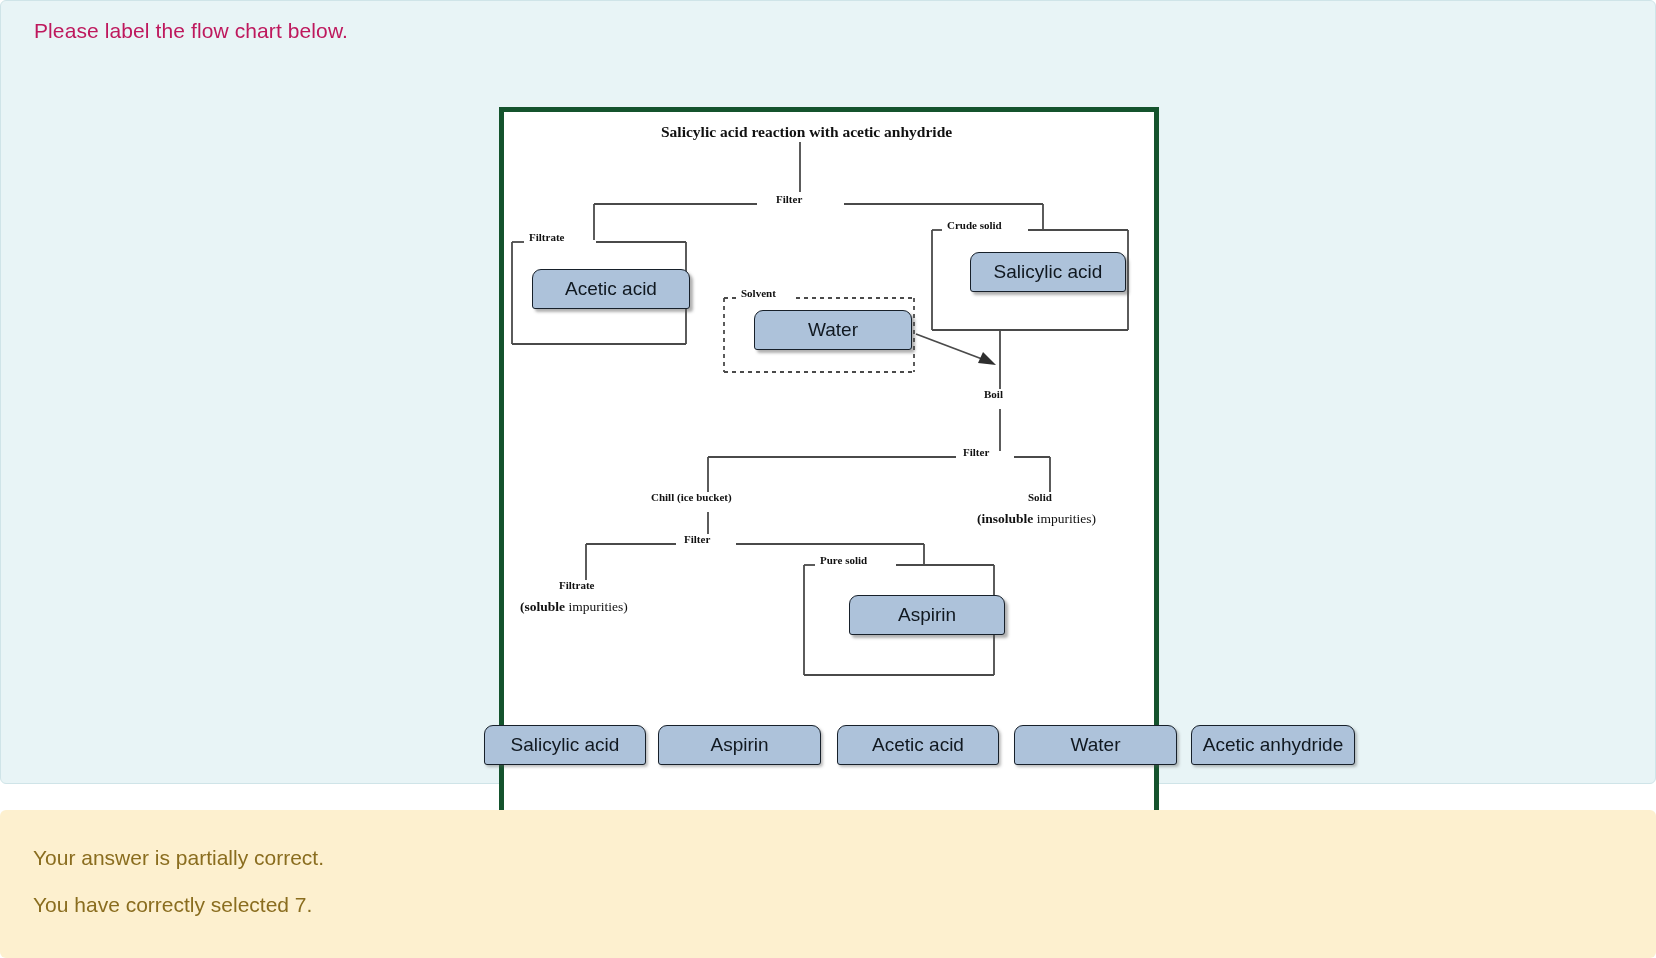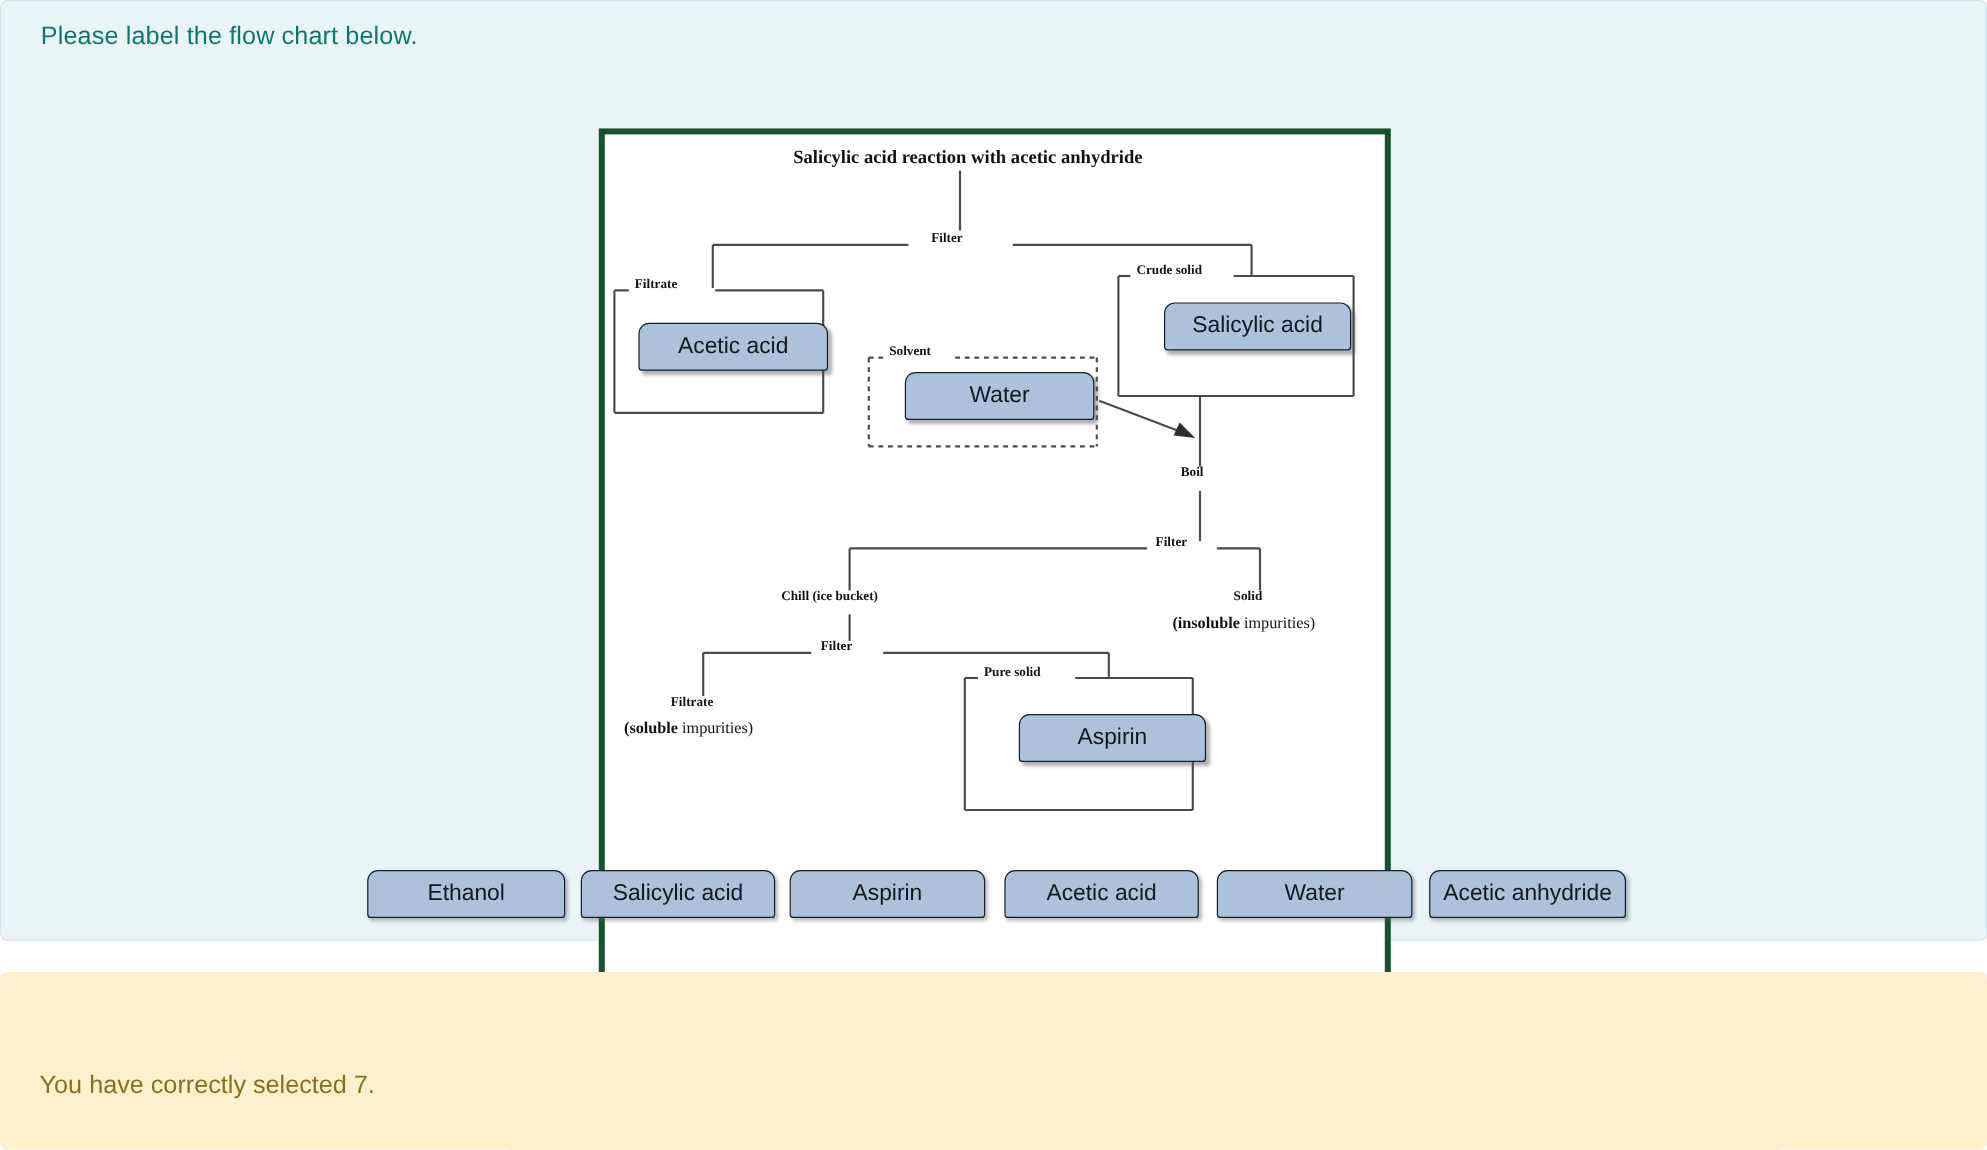--- a/index.html
+++ b/index.html
@@ -11,21 +11,21 @@
   }
   .question-card{
     position:absolute;left:0;top:0;width:1656px;height:784px;
     background:#e8f4f6;
     border:1px solid #cfe4e8;
     border-radius:6px;
     box-sizing:border-box;
   }
   .prompt{
     position:absolute;left:33px;top:18px;
-    font-size:21px;color:#0f766e;
+    font-size:21px;color:#be185d;
     letter-spacing:.1px;
   }
 
   
   .chart-frame{
     position:absolute;left:498px;top:106px;width:660px;height:719px;
     background:#ffffff;border:5px solid #14532d;box-sizing:border-box;
   }
   .chart-inner{position:absolute;left:0;top:0;width:660px;height:603px;}
   .chart-svg{position:absolute;left:0;top:0;width:660px;height:603px;}
@@ -183,25 +183,25 @@
       <div class="drop" style="left:466px;top:140px;width:156px;height:40px;" id="slot-1">Salicylic acid</div>
 
       <div class="drop" style="left:250px;top:198px;width:158px;height:40px;" id="slot-2">Water</div>
 
       <div class="drop" style="left:345px;top:483px;width:156px;height:40px;" id="slot-3">Aspirin</div>
 
     </div>
   </div>
 
   <div class="bank">
-    <div class="chip" style="left:305px;width:165px;">Ethanol</div>
     <div class="chip" style="left:483px;width:162px;">Salicylic acid</div>
     <div class="chip" style="left:657px;width:163px;">Aspirin</div>
     <div class="chip" style="left:836px;width:162px;">Acetic acid</div>
     <div class="chip" style="left:1013px;width:163px;">Water</div>
     <div class="chip" style="left:1190px;width:164px;">Acetic anhydride</div>
   </div>
 
 </div>
 
 <div class="feedback">
+  <p class="fb1">Your answer is partially correct.</p>
   <p class="fb2">You have correctly selected 7.</p>
 </div>
 
 </body></html>

